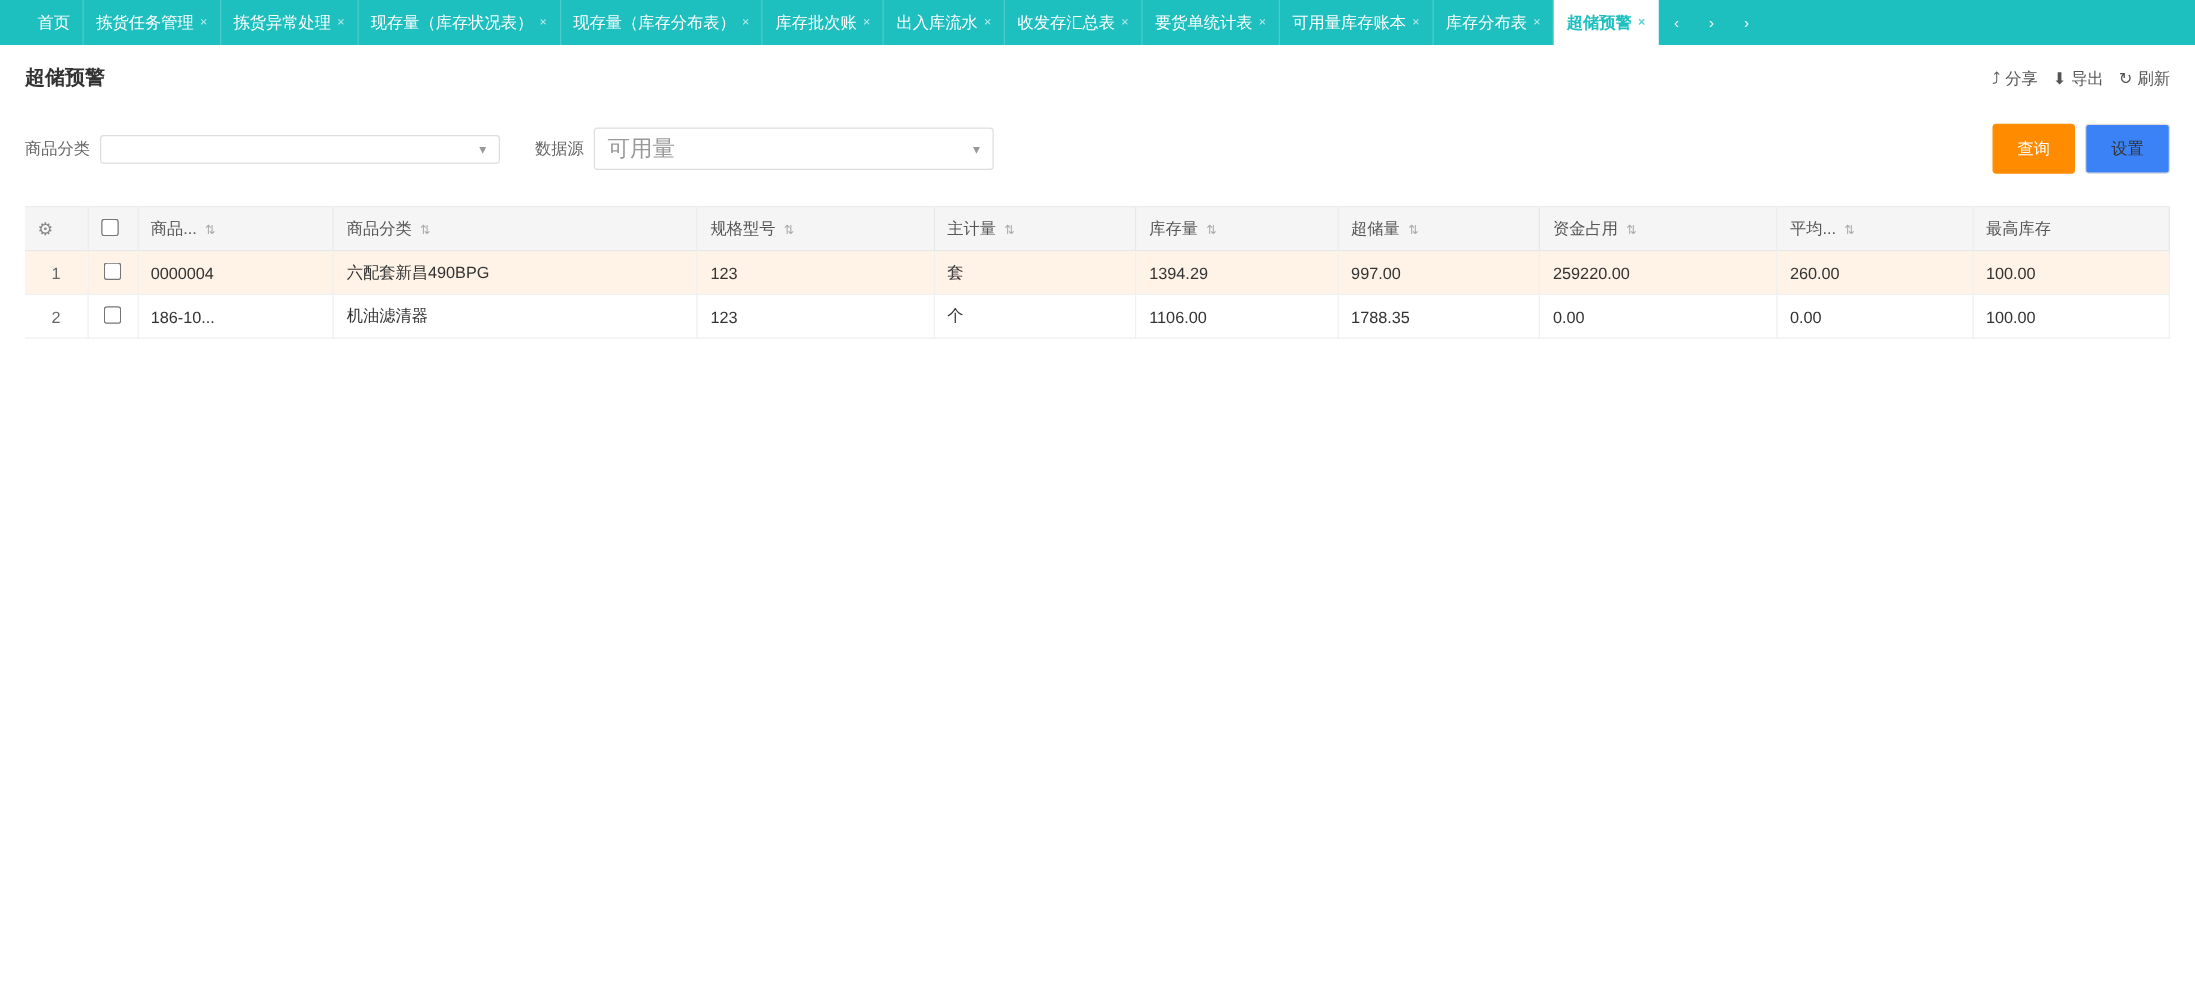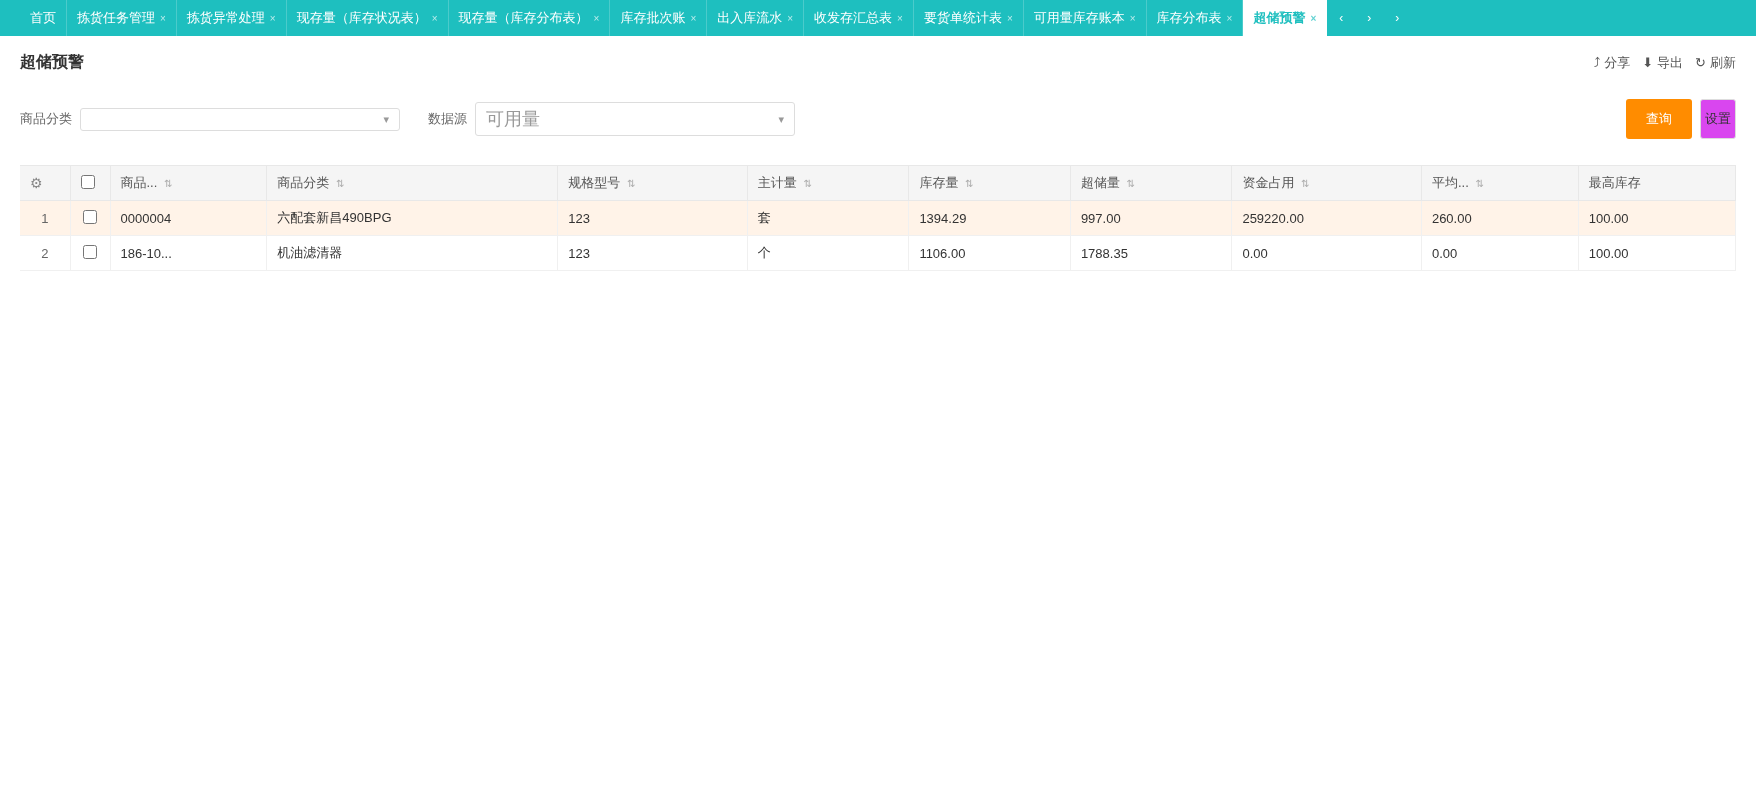--- a/index.html
+++ b/index.html
@@ -117,25 +117,25 @@
     .btn-query {
       background: #ff8c00;
       color: #fff;
       border: none;
       border-radius: 3px;
       padding: 11px 20px;
       cursor: pointer;
       font-size: 13px;
     }
     .btn-settings {
-      background: #d946ef;
+      background: #3b82f6;
       color: #333;
       border: 1px solid #ddd;
       border-radius: 3px;
-      padding: 6px 4px;
+      padding: 6px 20px;
       cursor: pointer;
       font-size: 13px;
     }
 
     
     .data-table {
       width: 100%;
       border-collapse: collapse;
       font-size: 13px;
     }

